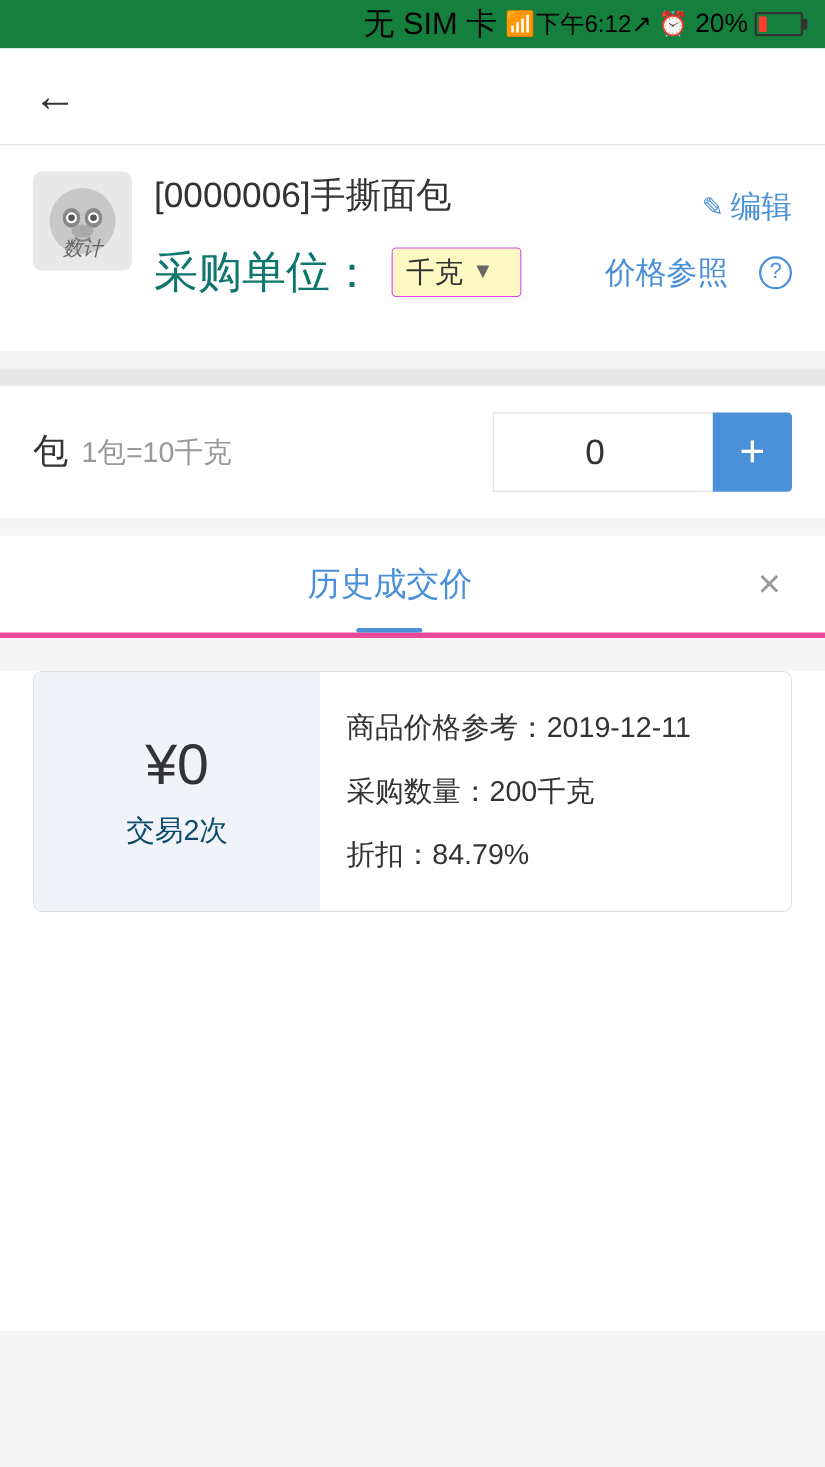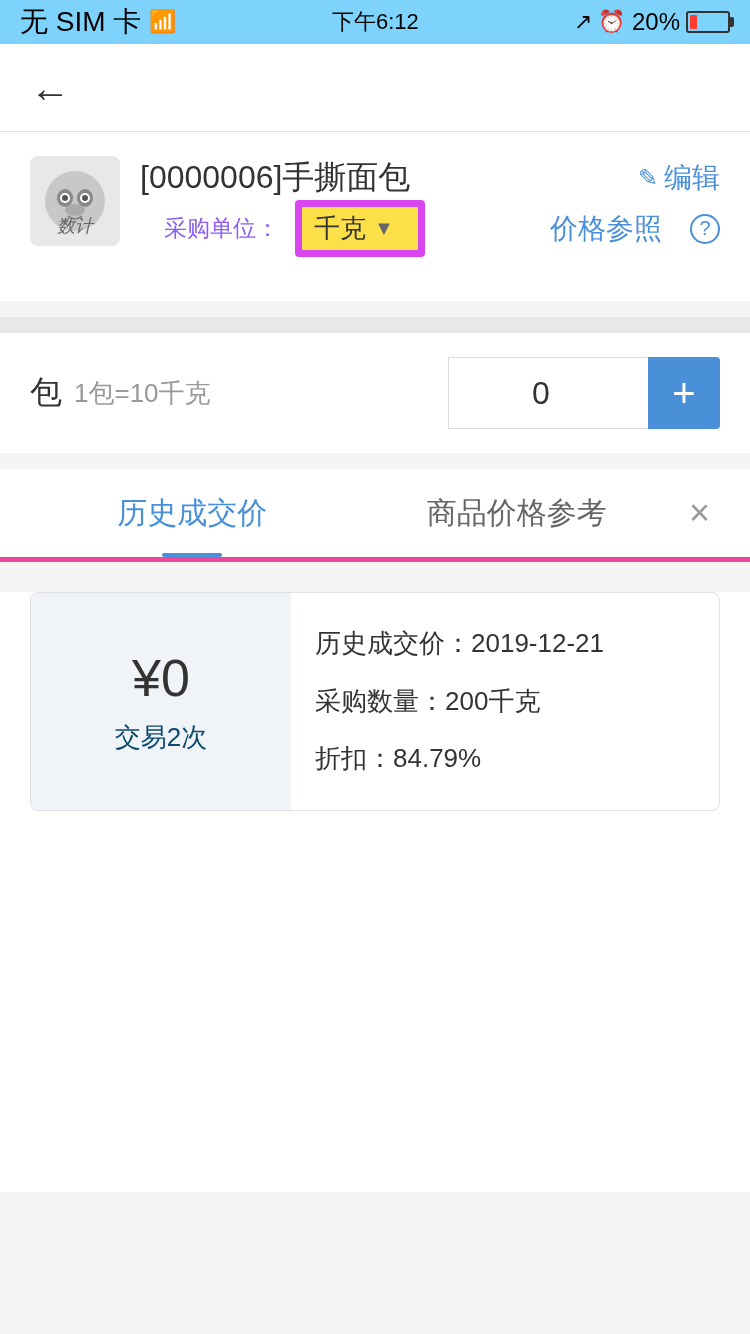--- a/index.html
+++ b/index.html
@@ -9,22 +9,22 @@
       background: #f5f5f5;
       width: 750px;
       min-height: 1334px;
       overflow-x: hidden;
     }
 
     
     .status-bar {
       display: flex;
       align-items: center;
-      justify-content: space-between;
-      background: #7dd3fc;
+      justify-content: flex-end;
+      background: #15803d;
       padding: 0 20px;
       height: 44px;
       font-size: 28px;
     }
     .status-left {
       display: flex;
       align-items: center;
       gap: 8px;
       font-size: 28px;
       font-weight: 500;
@@ -130,39 +130,38 @@
       font-size: 18px;
       color: #666;
     }
     .product-info {
       flex: 1;
     }
     .product-name {
       font-size: 32px;
       color: #333;
       font-weight: 500;
-      margin-bottom: 0;
+      margin-bottom: 20px;
     }
     .product-unit-row {
       display: flex;
       align-items: center;
       gap: 16px;
     }
     .unit-label {
-      font-size: 23px;
-      color: #8b5cf6;
-      margin-left: 24px;
+      font-size: 40px;
+      color: #0f766e;
     }
     .unit-select {
-      border: 7px solid #d946ef;
+      border: 1px solid #d946ef;
       border-radius: 4px;
       padding: 4px 24px 4px 12px;
       font-size: 26px;
       color: #333;
-      background: #fde047;
+      background: #fef9c3;
       position: relative;
       display: flex;
       align-items: center;
       gap: 8px;
       cursor: pointer;
     }
     .unit-dropdown-arrow {
       font-size: 20px;
       color: #666;
     }
@@ -426,37 +425,34 @@
     <input class="quantity-input" type="number" value="0" style="">
     <button class="quantity-plus">+</button>
   </div>
 </div>
 
 <div class="tabs-section">
   <div class="tabs-header">
     <div class="tab-item active">
       <span>历史成交价</span>
     </div>
-    <div class="tab-item">
-      <span>商品价格参考</span>
-    </div>
     <span class="tab-close">×</span>
   </div>
 </div>
 
 <div class="content-area">
 
   <div class="transaction-card">
     <div class="transaction-left">
       <div class="transaction-price">¥0</div>
       <div class="transaction-count">交易2次</div>
     </div>
     <div class="transaction-right">
       <div class="transaction-detail">
-        <span>历史成交价：</span><span>2019-12-21</span>
+        <span>商品价格参考：</span><span>2019-12-11</span>
       </div>
       <div class="transaction-detail">
         <span>采购数量：</span><span>200千克</span>
       </div>
       <div class="transaction-detail">
         <span>折扣：</span><span>84.79%</span>
       </div>
     </div>
   </div>
 </div>

